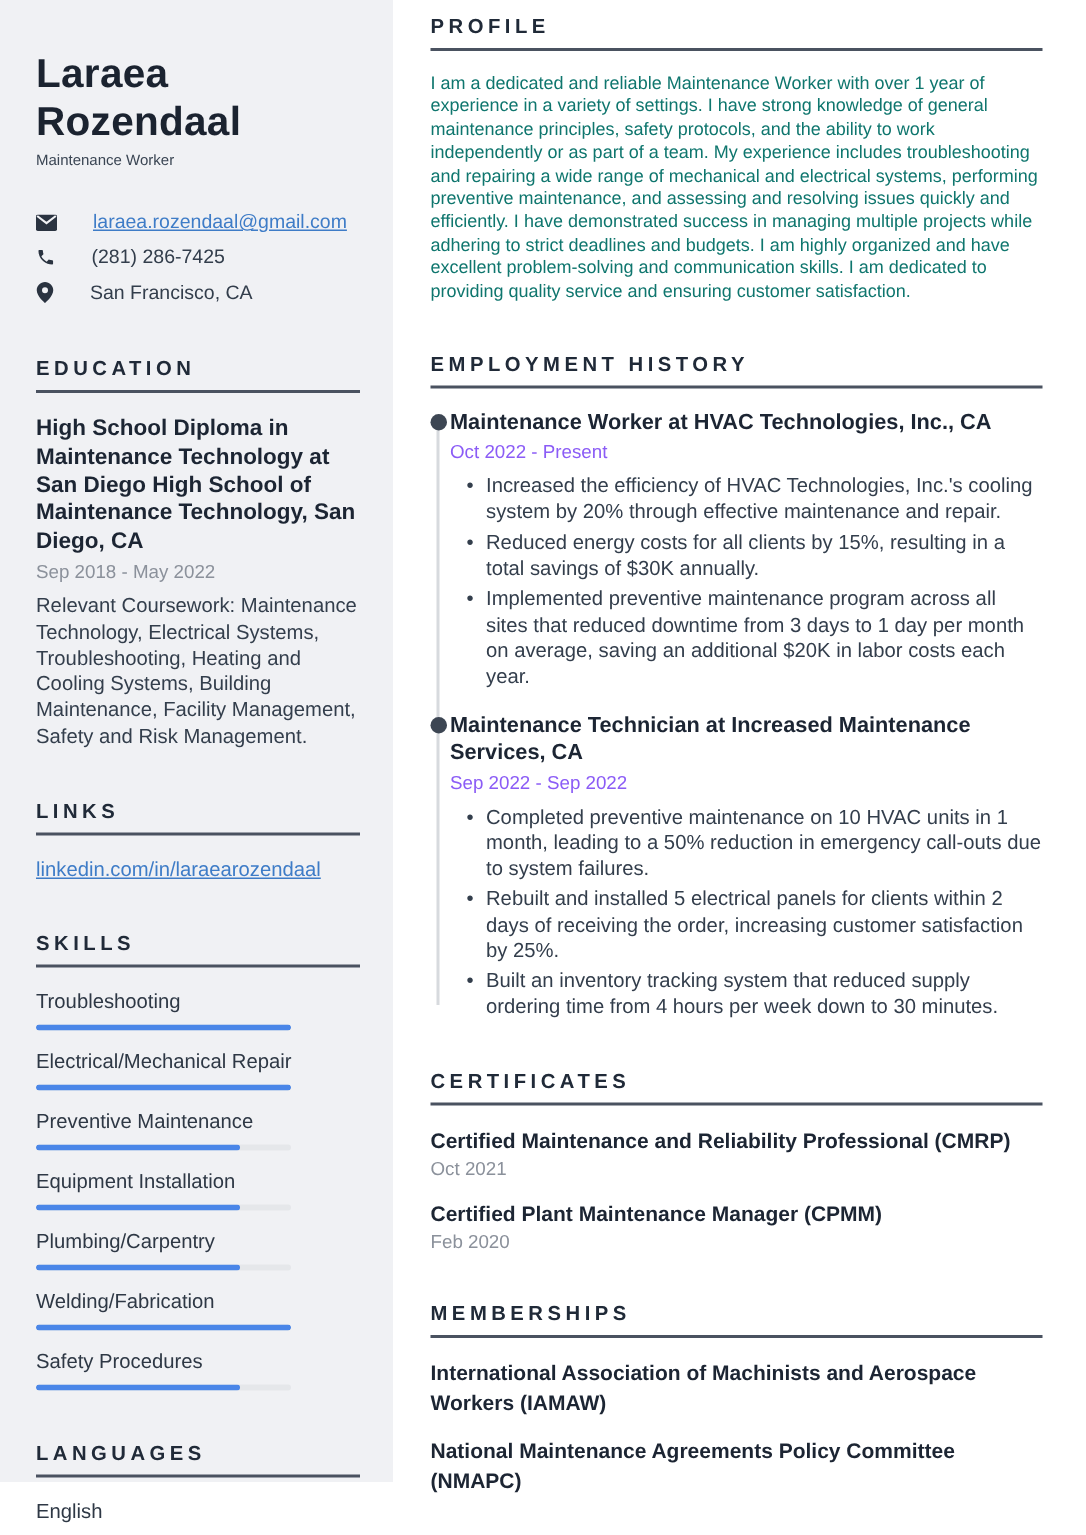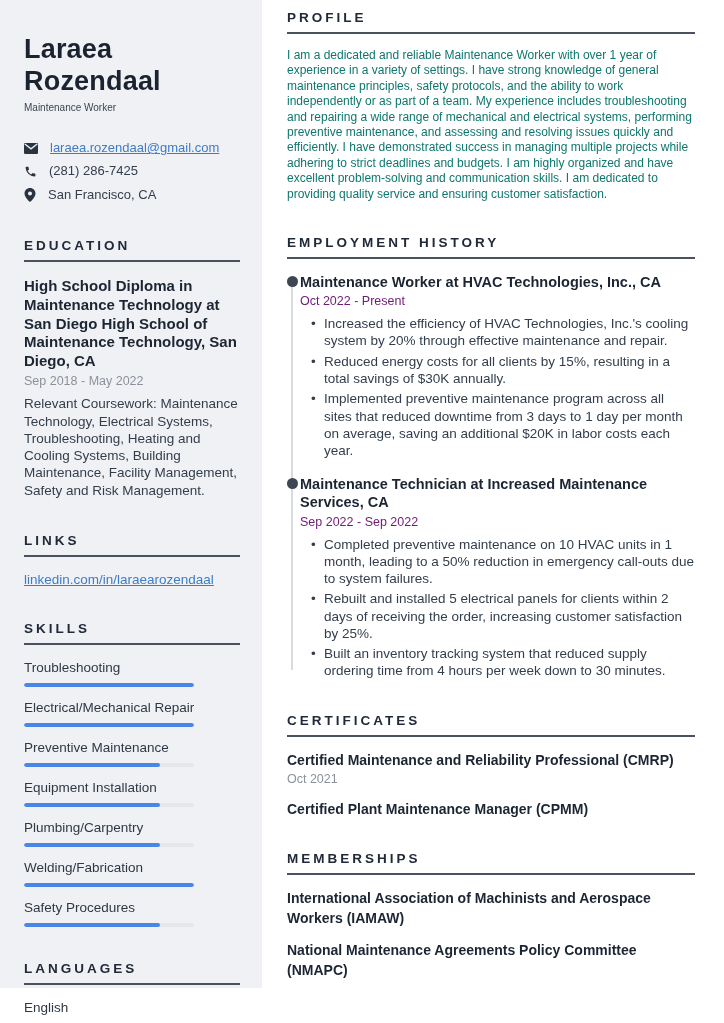--- a/index.html
+++ b/index.html
@@ -18,21 +18,21 @@
     background: #f0f1f4;
     padding: 33px 22px 0 24px;
   }
   .name {
     font-size: 27px; font-weight: 700; line-height: 1.19;
     color: #1b2330; letter-spacing: 0.2px;
   }
   .job-title { font-size: 10px; color: #3a4553; margin-top: 5px; }
 
   .contact { margin-top: 26px; }
-  .contact-row { display: flex; align-items: center; gap: 12px; margin-bottom: 5px; font-size: 13px; line-height: 1.4; }
+  .contact-row { display: flex; align-items: center; gap: 24px; margin-bottom: 5px; font-size: 13px; line-height: 1.4; }
   .contact-row svg { flex: 0 0 auto; display: block; }
   a.link { color: #3e7cc7; text-decoration: underline; cursor: pointer; }
 
   .side-heading, .main-heading {
     font-size: 13.5px; font-weight: 700; letter-spacing: 3px;
     color: #202a38; padding-bottom: 7px;
     border-bottom: 2px solid #4a5260;
   }
   .side-section { margin-top: 34px; }
   .side-heading { margin-bottom: 15px; }
@@ -60,21 +60,21 @@
     content: ""; position: absolute; left: 4px; top: 8px; bottom: 10px;
     width: 2px; background: #d7dade;
   }
   .job { position: relative; margin-bottom: 16px; }
   .job-dot {
     position: absolute; left: -13px; top: 3px;
     width: 11px; height: 11px; border-radius: 50%;
     background: #3d4653;
   }
   .job-name { font-size: 14.5px; font-weight: 700; color: #1c2533; line-height: 1.25; }
-  .job-date { font-size: 12.5px; color: #701a75; margin: 3px 0 7px; }
+  .job-date { font-size: 12.5px; color: #8b5cf6; margin: 3px 0 7px; }
   .job-bullets { list-style: none; }
   .job-bullets li {
     position: relative; padding-left: 24px;
     font-size: 13.5px; line-height: 1.28; color: #333e4c;
     margin-bottom: 3px;
   }
   .job-bullets li::before {
     content: "\2022"; position: absolute; left: 11px; top: 0;
     color: #333e4c;
   }
@@ -229,20 +229,21 @@
     </section>
 
     <section class="main-section">
       <h2 class="main-heading">CERTIFICATES</h2>
       <div class="cert-item">
         <div class="cert-title">Certified Maintenance and Reliability Professional (CMRP)</div>
         <div class="date-gray">Oct 2021</div>
       </div>
       <div class="cert-item">
         <div class="cert-title">Certified Plant Maintenance Manager (CPMM)</div>
+        <div class="date-gray">Feb 2020</div>
       </div>
     </section>
 
     <section class="main-section">
       <h2 class="main-heading">MEMBERSHIPS</h2>
       <div class="membership-item">International Association of Machinists and Aerospace Workers (IAMAW)</div>
       <div class="membership-item">National Maintenance Agreements Policy Committee (NMAPC)</div>
     </section>
 
   </main>

